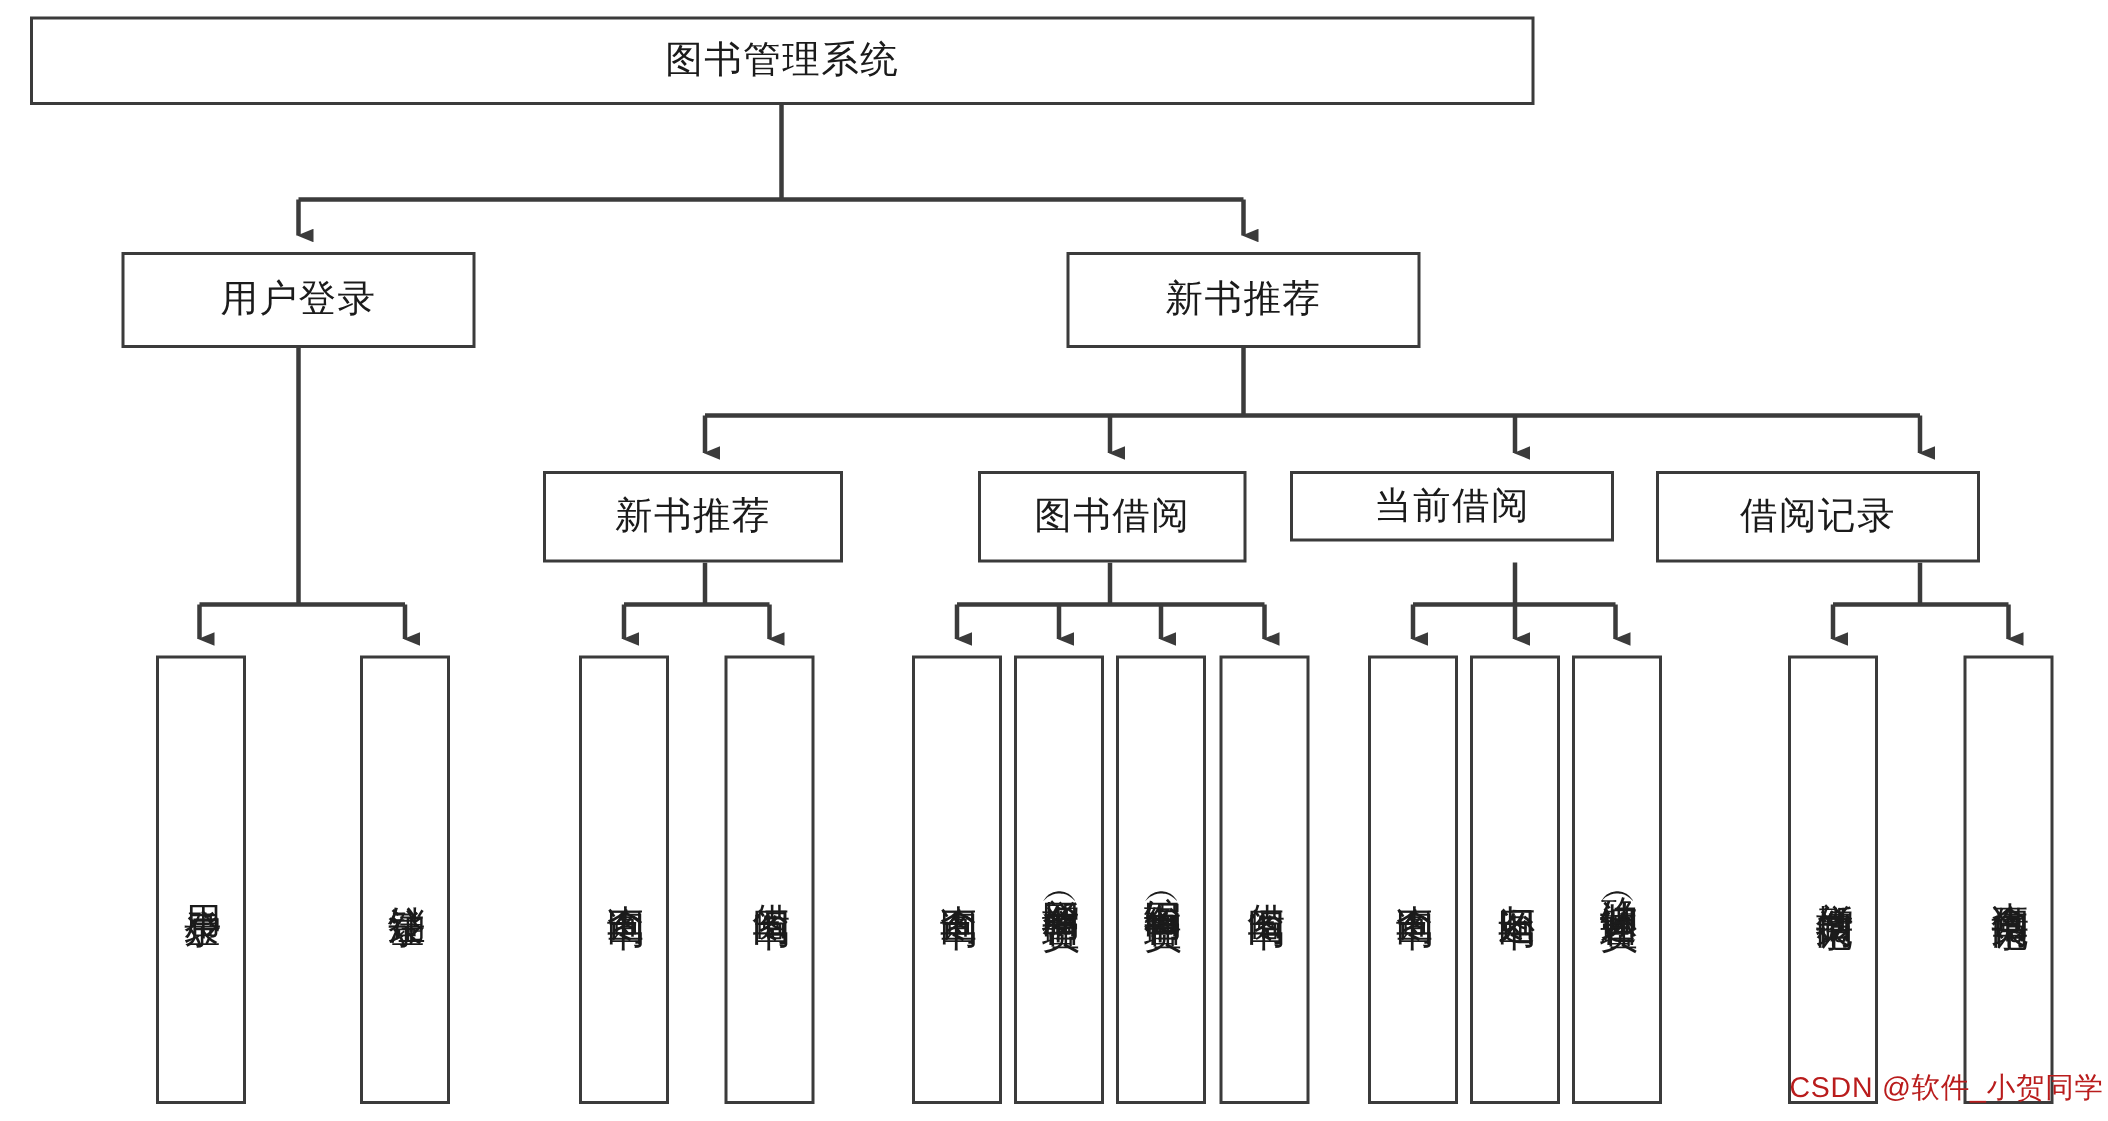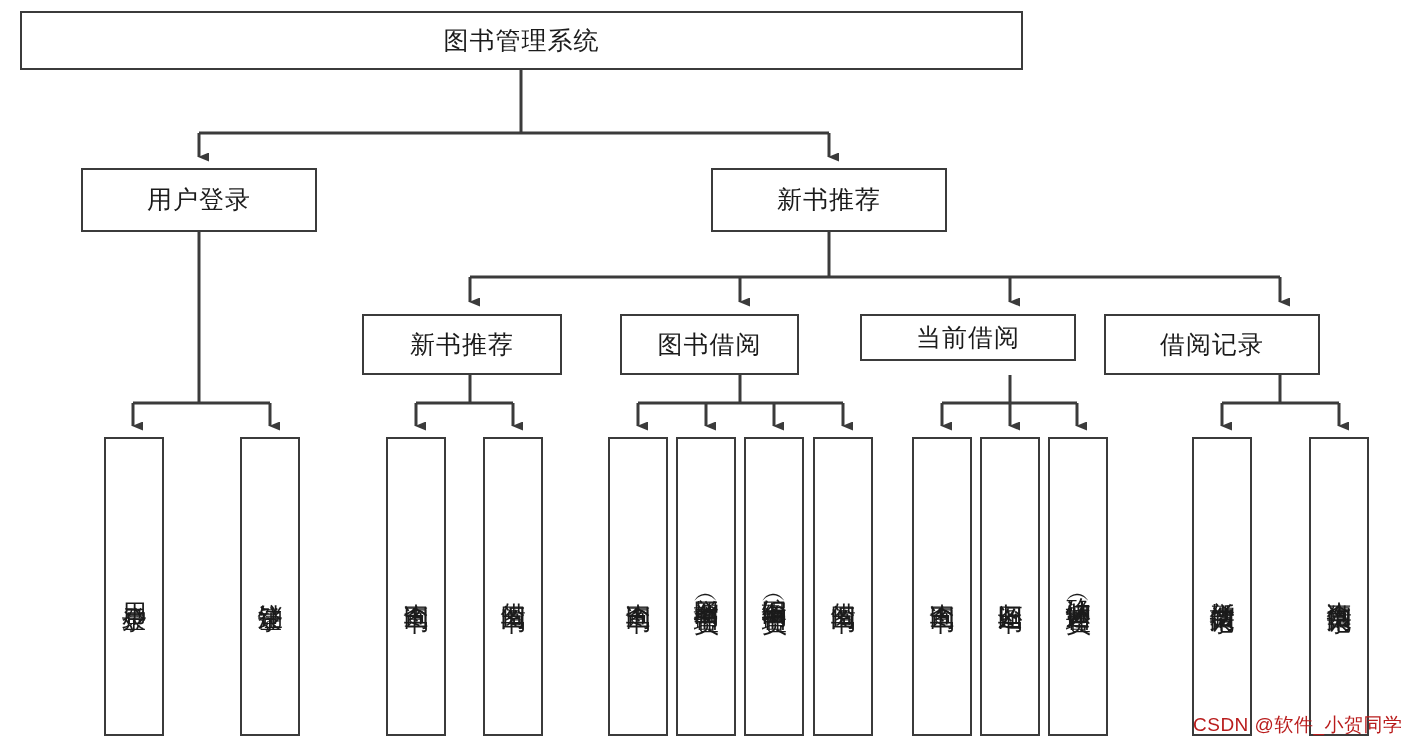--- a/index.html
+++ b/index.html
@@ -83,21 +83,21 @@
   <div class="node horiz" style="left:81px;top:168px;width:236px;height:64px;">
     <span>用户登录</span>
   </div>
   <div class="node horiz" style="left:711px;top:168px;width:236px;height:64px;">
     <span>新书推荐</span>
   </div>
 
   <div class="node horiz" style="left:362px;top:314px;width:200px;height:61px;">
     <span>新书推荐</span>
   </div>
-  <div class="node horiz" style="left:620px;top:314px;width:179px;height:61px;">
+  <div class="node horiz" style="left:652px;top:314px;width:179px;height:61px;">
     <span>图书借阅</span>
   </div>
   <div class="node horiz" style="left:860px;top:314px;width:216px;height:47px;">
     <span>当前借阅</span>
   </div>
   <div class="node horiz" style="left:1104px;top:314px;width:216px;height:61px;">
     <span>借阅记录</span>
   </div>
 
   <div class="node vert" style="left:104px;top:437px;width:60px;height:299px;">

